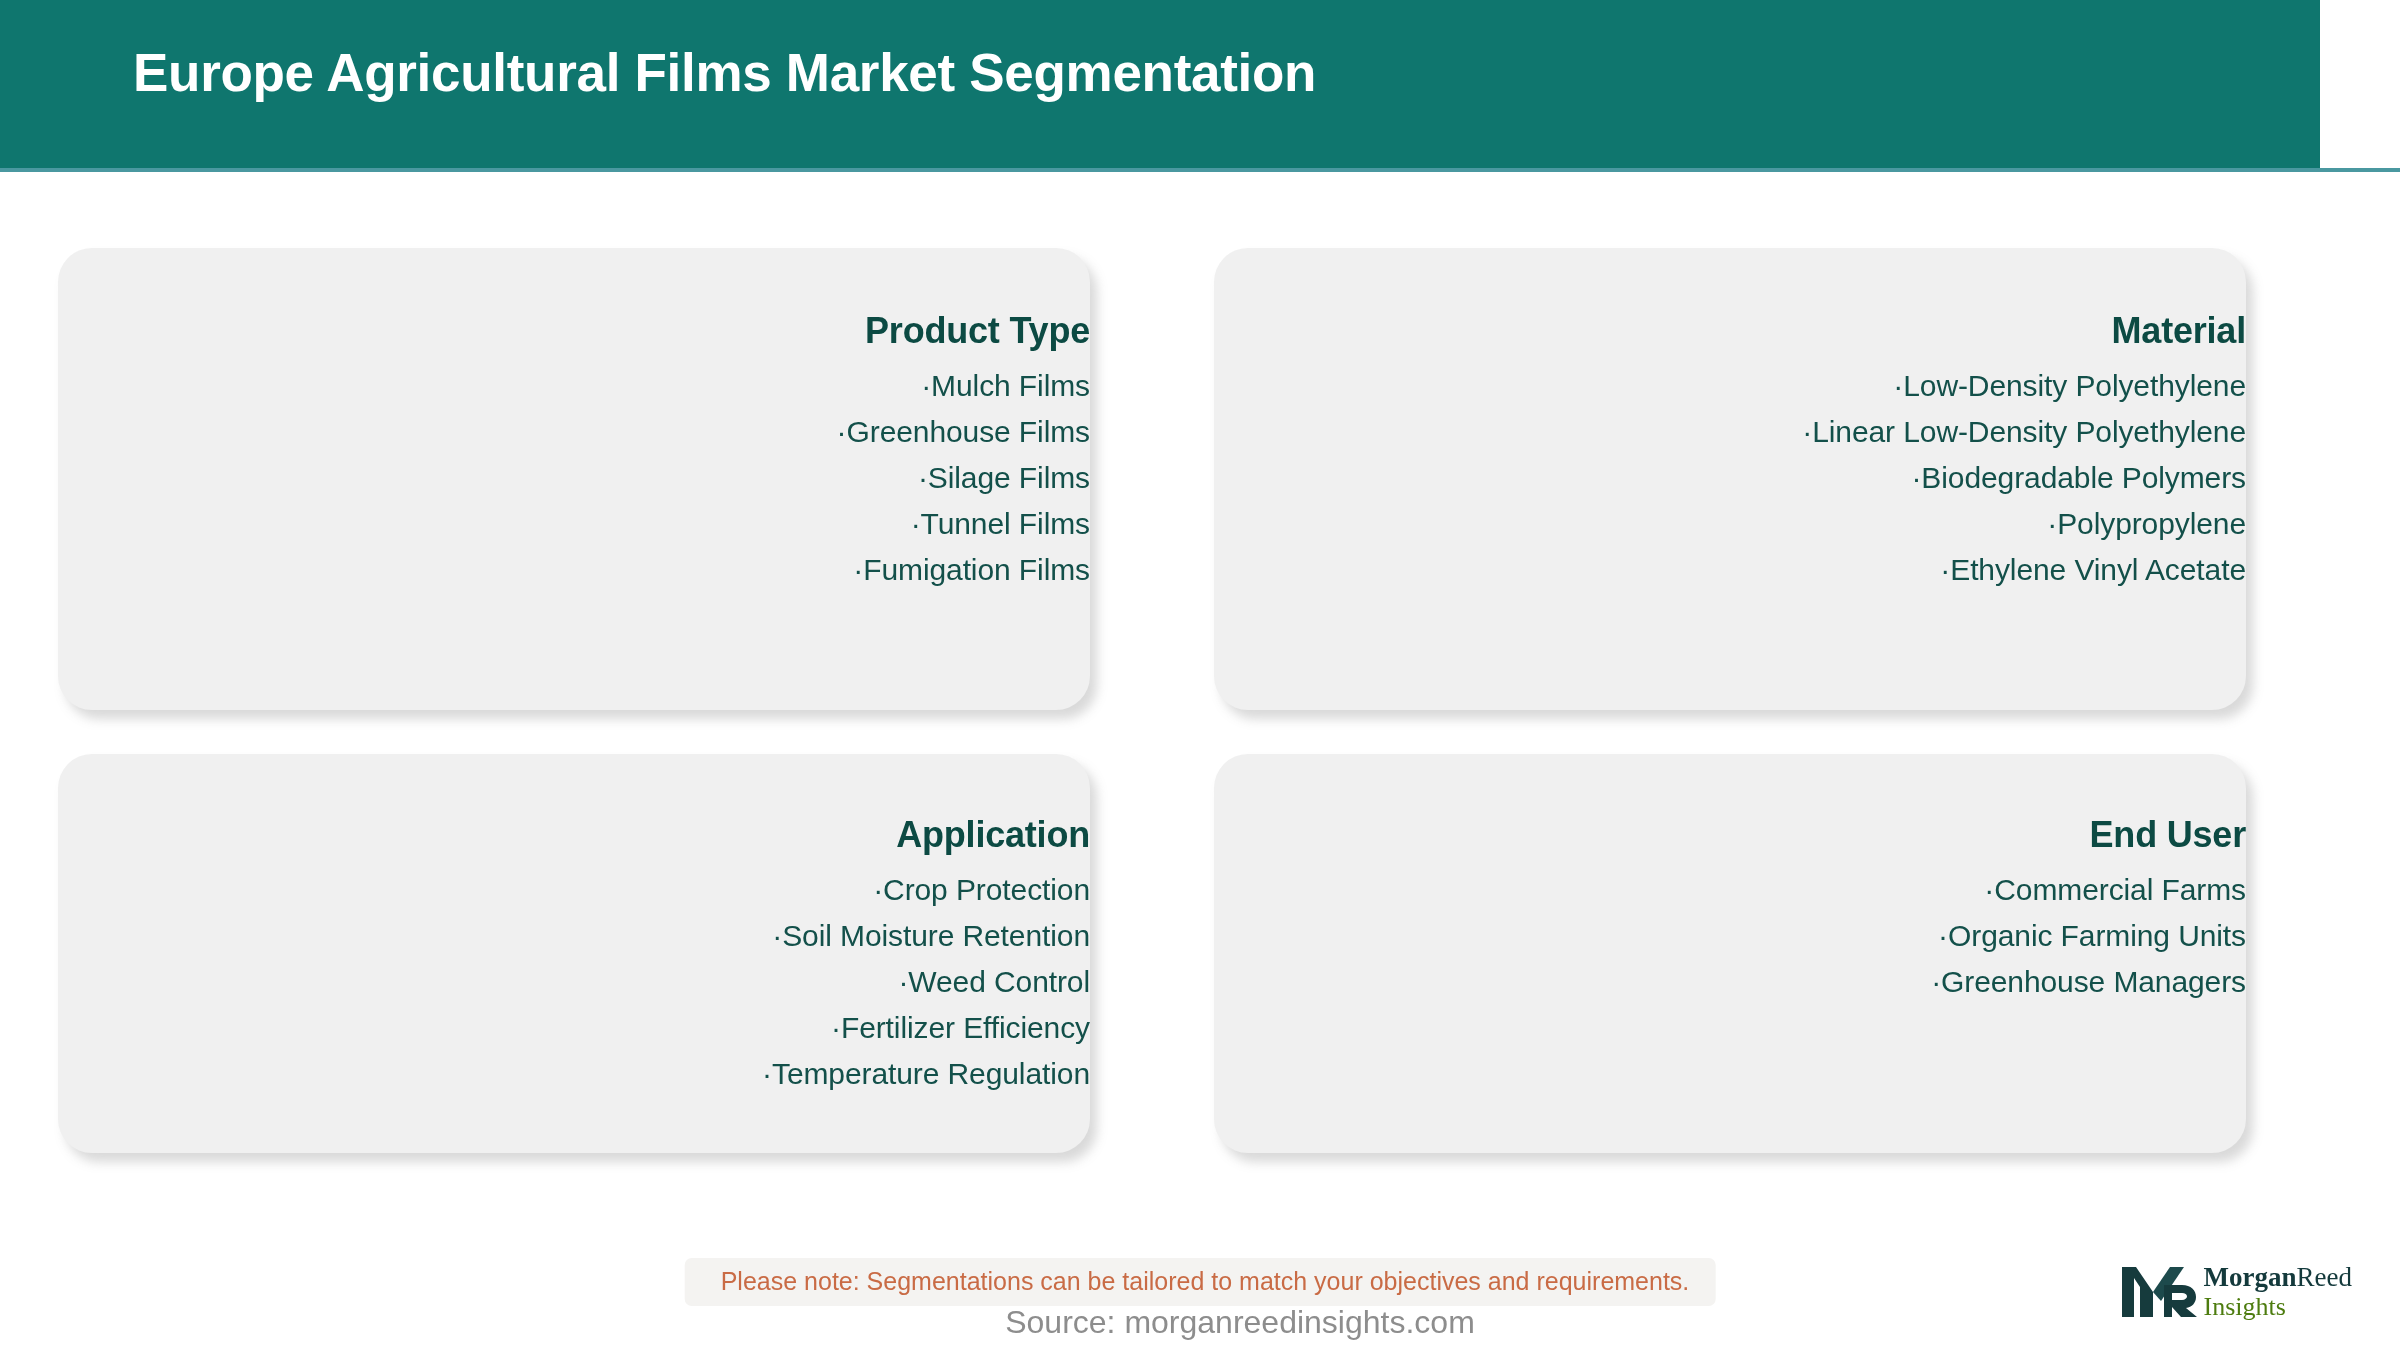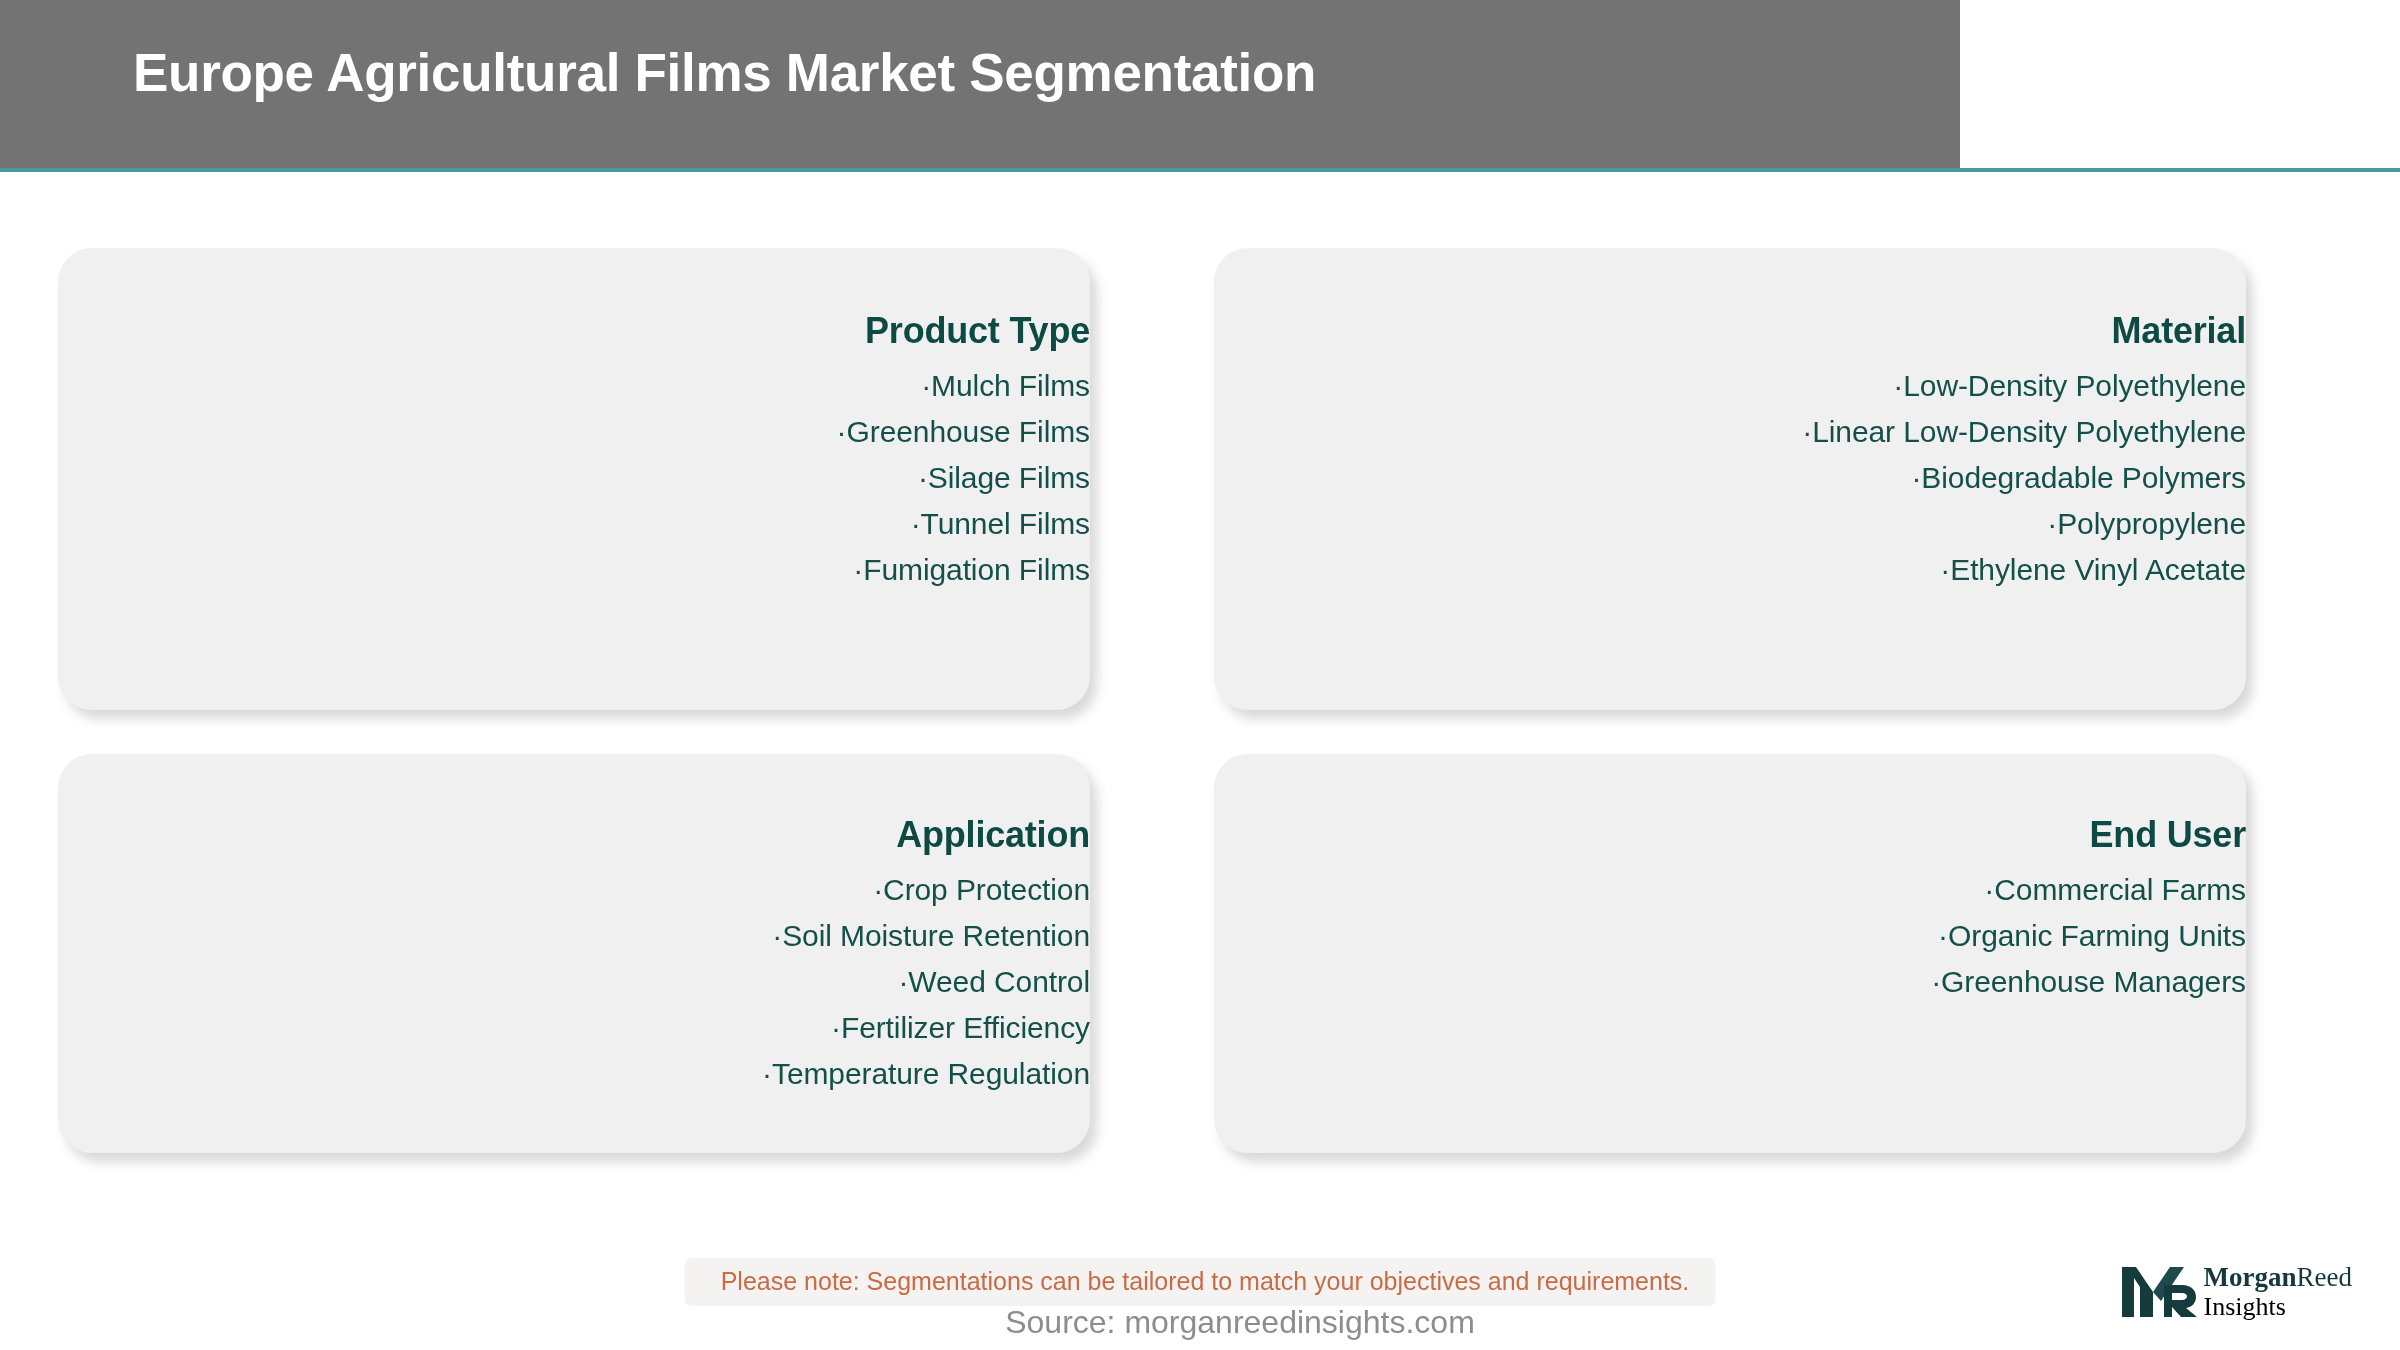--- a/index.html
+++ b/index.html
@@ -8,22 +8,22 @@
     background:#ffffff;
     font-family:"Liberation Sans", sans-serif;
     position:relative;
     overflow:hidden;
     -webkit-font-smoothing:antialiased;
   }
 
   
   #header {
     position:absolute; left:0; top:0;
-    width:1960px; height:172px;
-    background:#737373;
+    width:2320px; height:172px;
+    background:#0f766e;
   }
   #header-edge {
     position:absolute; left:0; top:168px;
     width:2400px; height:4px;
     background:#4a98a0;
   }
   #page-title {
     position:absolute; left:133px; top:40px;
     font-size:53px;
     font-weight:bold;
@@ -131,21 +131,21 @@
     font-size:27px;
     color:#143a3c;
     line-height:30px;
     white-space:nowrap;
   }
   #logo-line1 .brand-strong { font-weight:bold; }
   #logo-line1 .brand-light  { font-weight:normal; }
   #logo-line2 {
     font-family:"Liberation Serif", serif;
     font-size:26px;
-    color:#000000;
+    color:#4d7c0f;
     line-height:30px;
     white-space:nowrap;
   }
 </style>
 </head>
 <body>
 
 <div id="header">
   <div id="page-title">Europe Agricultural Films Market Segmentation</div>
 </div>

